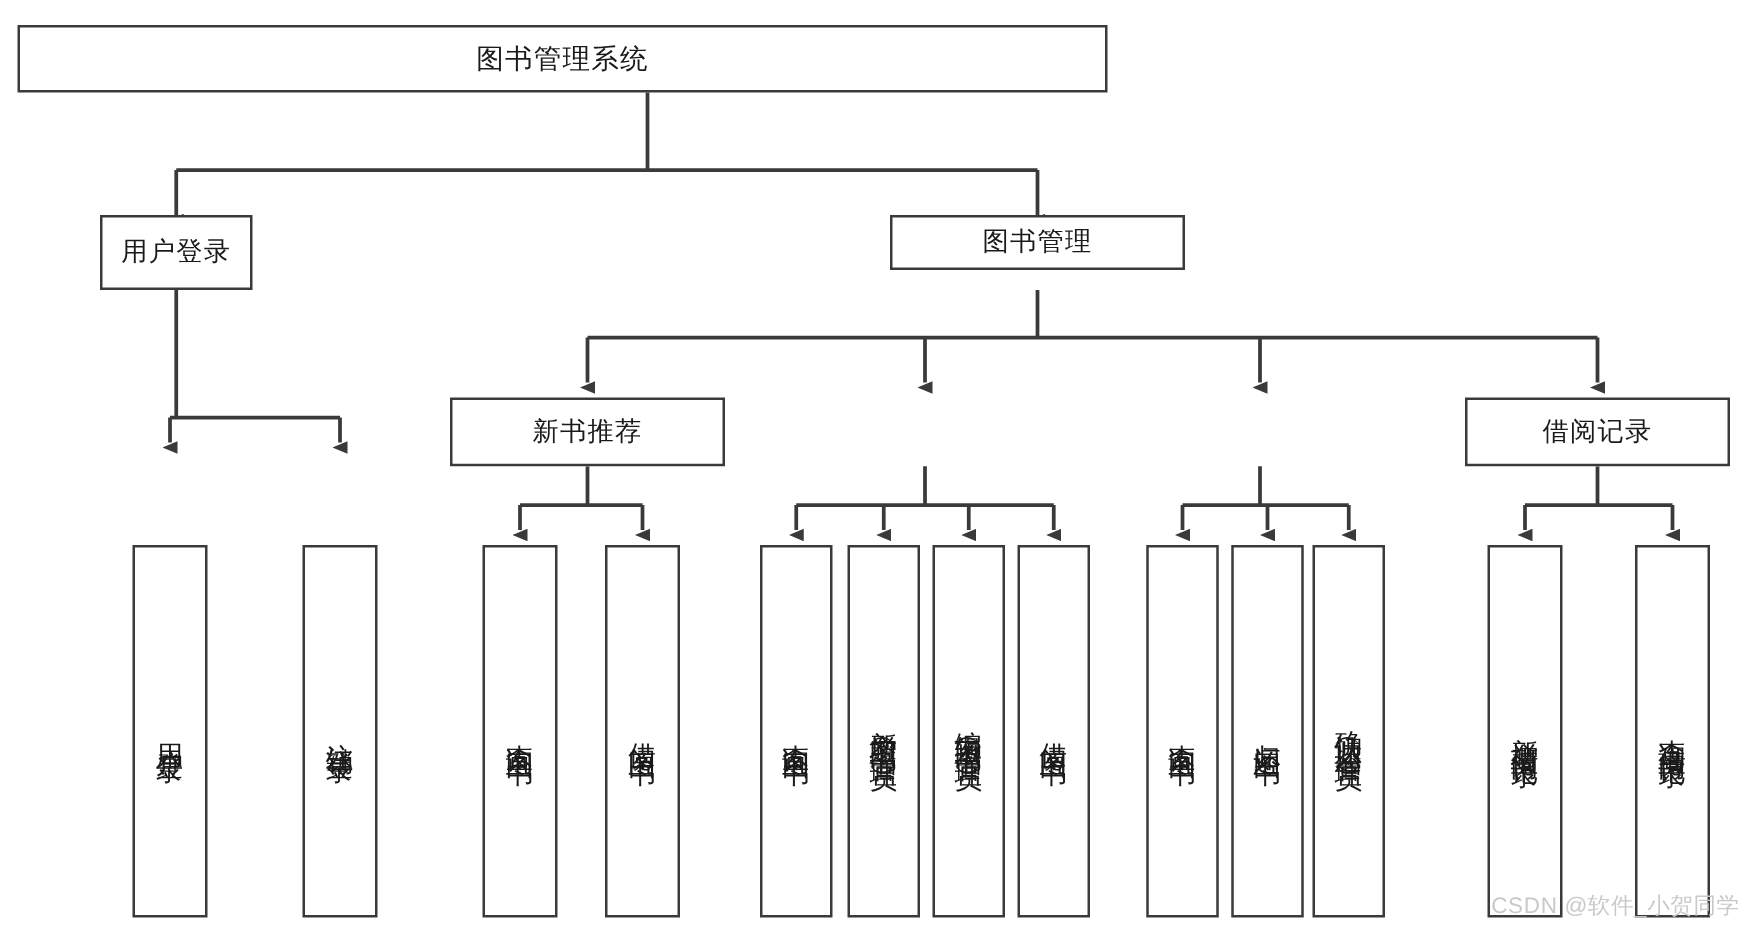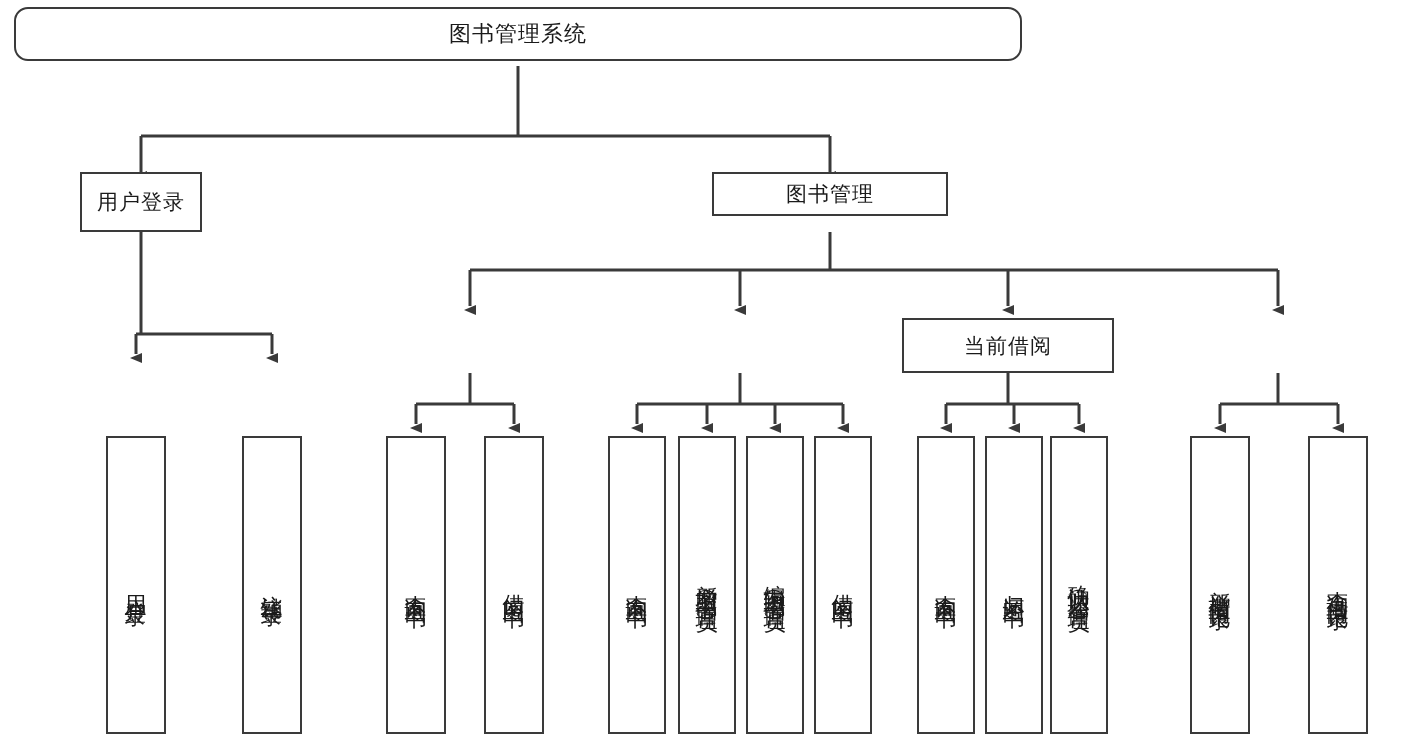--- a/index.html
+++ b/index.html
@@ -106,33 +106,36 @@
         <path d="M946,404 L946,424" marker-end="url(#arrow)"></path>
         <path d="M1014,404 L1014,424" marker-end="url(#arrow)"></path>
         <path d="M1079,404 L1079,424" marker-end="url(#arrow)"></path>
         <path d="M1278,373 L1278,404"></path>
         <path d="M1220,404 L1338,404"></path>
         <path d="M1220,404 L1220,424" marker-end="url(#arrow)"></path>
         <path d="M1338,404 L1338,424" marker-end="url(#arrow)"></path>
       </g>
   </svg>
 
-  <div class="node root horiz" style="left: 14px; top: 7px; width: 1008px; height: 54px; border-radius: 14px;">
+  <div class="node root horiz" style="left: 14px; top: 20px; width: 872px; height: 54px;">
     <span class="lbl">图书管理系统</span>
   </div>
 
   <div class="node horiz" style="left: 80px; top: 172px; width: 122px; height: 60px;">
     <span class="lbl">用户登录</span>
   </div>
   <div class="node horiz" style="left: 712px; top: 172px; width: 236px; height: 44px;">
     <span class="lbl">图书管理</span>
   </div>
 
-  <div class="node horiz" style="left: 902px; top: 318px; width: 212px; height: 55px;">
-    <span class="lbl">当前借阅</span>
+  <div class="node horiz" style="left: 360px; top: 318px; width: 220px; height: 55px;">
+    <span class="lbl">新书推荐</span>
+  </div>
+  <div class="node horiz" style="left: 1172px; top: 318px; width: 212px; height: 55px;">
+    <span class="lbl">借阅记录</span>
   </div>
 
   <div class="node vert" style="left: 106px; top: 436px; width: 60px; height: 298px;">
     <span class="lbl">用户登录</span>
   </div>
   <div class="node vert" style="left: 242px; top: 436px; width: 60px; height: 298px;">
     <span class="lbl">注销登录</span>
   </div>
   <div class="node vert" style="left: 386px; top: 436px; width: 60px; height: 298px;">
     <span class="lbl">查询图书</span>
@@ -161,14 +164,15 @@
   <div class="node vert" style="left: 1050px; top: 436px; width: 58px; height: 298px;">
     <span class="lbl">确认归还（管理员）</span>
   </div>
   <div class="node vert" style="left: 1190px; top: 436px; width: 60px; height: 298px;">
     <span class="lbl">新增借阅记录</span>
   </div>
   <div class="node vert" style="left: 1308px; top: 436px; width: 60px; height: 298px;">
     <span class="lbl">查询借阅记录</span>
   </div>
 
+  <div class="watermark">CSDN @软件_小贺同学</div>
 
 </div>
 
 </body></html>

